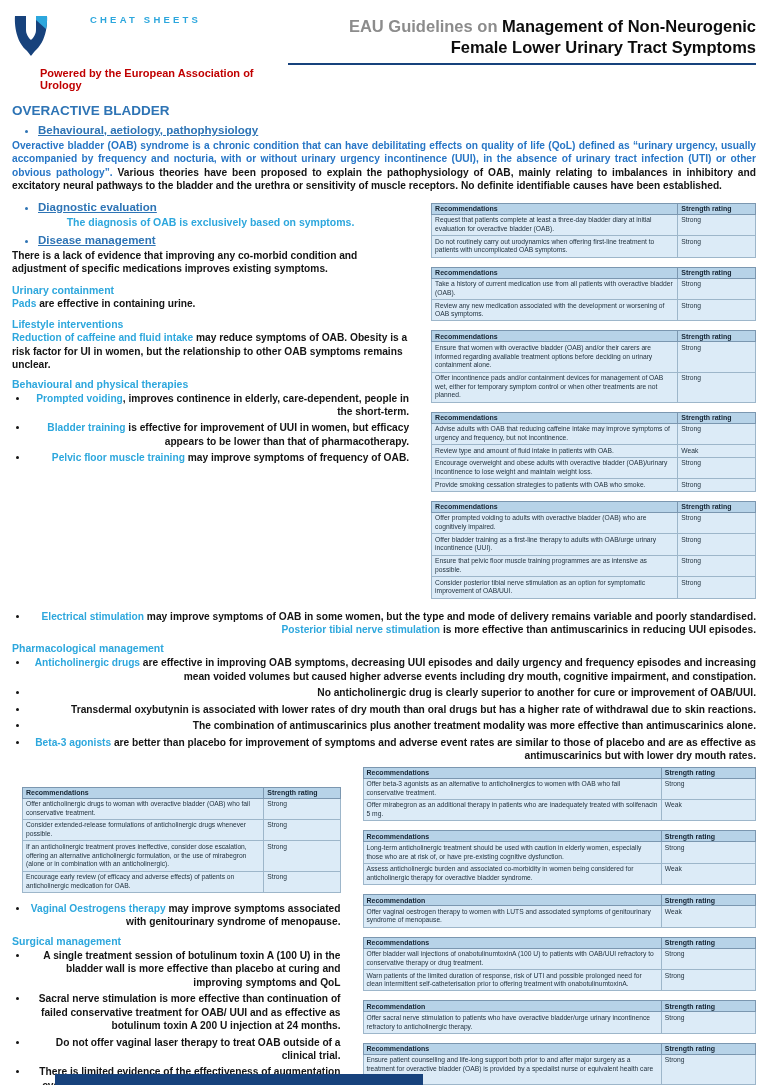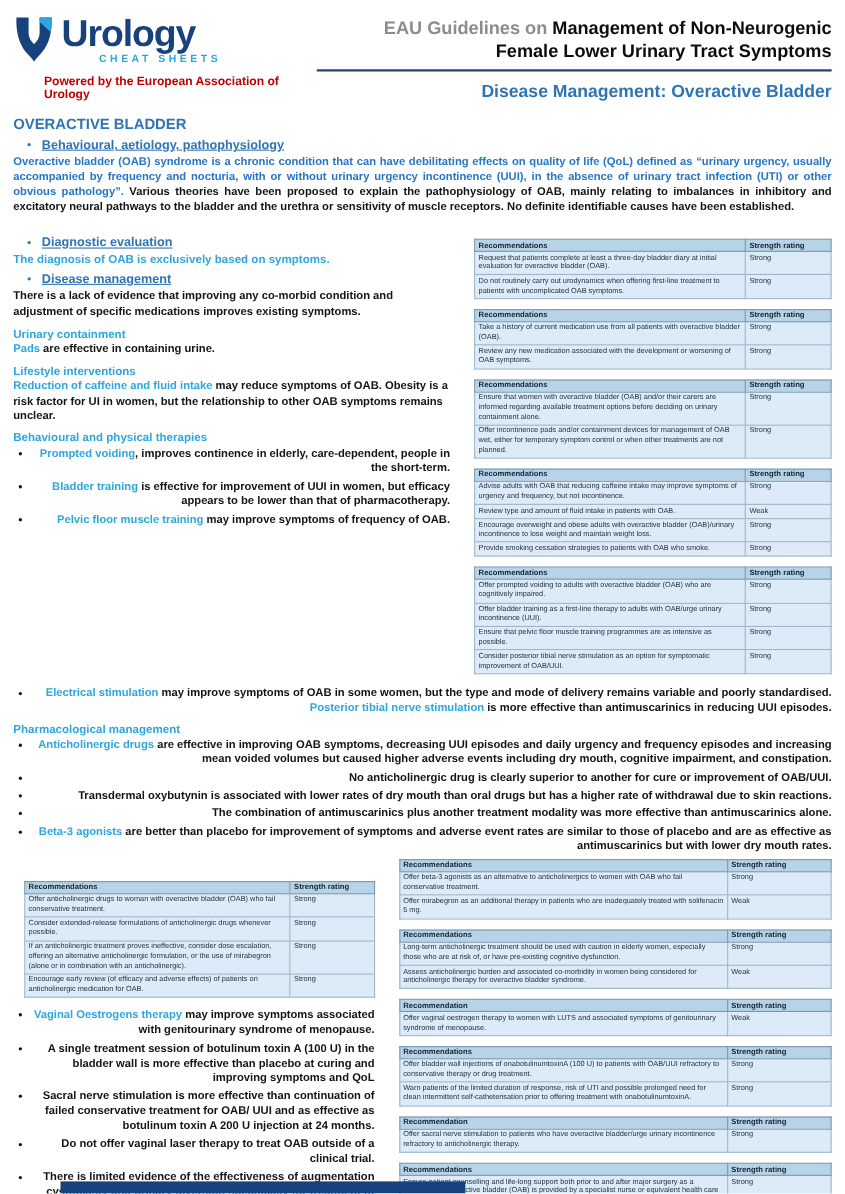--- a/index.html
+++ b/index.html
@@ -23,22 +23,22 @@
   .subtitle { color:#2e74b5; font-size:16px; font-weight:bold; margin-top:10px; }
 
   
   .section-title { color:#2e74b5; font-size:13.5px; font-weight:bold; margin:12px 0 6px 0; }
   .bullet-head { display:list-item; list-style:disc; margin-left:26px; color:#2e74b5;
     font-size:11.5px; font-weight:bold; margin-bottom:3px; }
   .bullet-head span { text-decoration:underline; }
   .cyan-head { color:#2da7dd; font-weight:bold; font-size:10.5px; margin:8px 0 1px 0; }
   .accent { color:#2da7dd; }
   .body-bold { font-weight:bold; font-size:10.2px; line-height:1.32; color:#141414; }
-  .para-epi { text-align:justify; margin-bottom:20px; }
-  .cyan-bold { color:#2da7dd; font-weight:bold; font-size:10.5px; }
+  .para-epi { text-align:justify; margin-bottom:8px; }
+  .cyan-bold { color:#2da7dd; font-weight:bold; font-size:10.5px;text-align:center; }
   .blue-text { color:#2776c6; }
 
   
   ul.bullets { list-style:disc; margin:2px 0 4px 17px; }
   ul.bullets li { font-weight:bold; font-size:10.2px; line-height:1.32; color:#141414; margin-bottom:3px;text-align:right; }
 
   
   .tbl { width:100%; border-collapse:collapse; margin:0 0 9px 0; table-layout:fixed; }
   .tbl th { background:#b7d3e8; text-align:left; font-size:7px; font-weight:bold; color:#152433;
     padding:1.5px 3px; border:0.75px solid #7b97b0; }
@@ -63,31 +63,29 @@
   <div class="header">
     <div class="logo-block">
       <div class="logo-row">
         <span>
           <svg width="38" height="44" viewBox="0 0 38 44">
             <path d="M3 2 C3 2 1 24 14 36 C17 39 19 42 19 42 C19 42 21 39 24 36 C37 24 35 2 35 2 L24 2 L24 16 C24 22 19 26 19 26 C19 26 14 22 14 16 L14 2 Z" fill="#17427c"></path>
             <path d="M24 2 L35 2 C35 2 35.5 8 34 15 L24 6 Z" fill="#2da7dd"></path>
           </svg>
         </span>
         <div class="logo-text">
-          <div class="logo-word">Urology</div>
           <div class="logo-sub">CHEAT SHEETS</div>
         </div>
       </div>
       <div class="powered">Powered by the European Association of Urology</div>
     </div>
     <div class="title-block">
       <div class="title-line">
         <span class="title-gray">EAU Guidelines on </span><span class="title-black">Management of  Non-Neurogenic Female Lower Urinary Tract Symptoms</span>
       </div>
-      <div class="subtitle">Disease Management: Overactive Bladder</div>
     </div>
   </div>
 
   <div class="section-title">OVERACTIVE BLADDER</div>
 
   <div class="bullet-head"><span>Behavioural, aetiology, pathophysiology</span></div>
   <div class="body-bold para-epi">
     <span class="blue-text">Overactive bladder (OAB) syndrome is a chronic condition that can have debilitating effects on quality of life (QoL) defined as “urinary urgency, usually accompanied by frequency and nocturia, with or without urinary urgency incontinence (UUI), in the absence of urinary tract infection (UTI) or other obvious pathology”.</span><span> Various theories have been proposed to explain the pathophysiology of OAB, mainly relating to imbalances in inhibitory and excitatory neural pathways to the bladder and the urethra or sensitivity of muscle receptors. No definite identifiable causes have been established.</span>
   </div>
 
@@ -275,20 +273,21 @@
               <tr>
                 <td>Encourage early review (of efficacy and adverse effects) of patients on anticholinergic medication for OAB.</td>
                 <td class="col-rating">Strong</td>
               </tr>
             </tbody>
           </table>
         </div>
       <ul class="bullets mt6">
           <li><span class="accent">Vaginal Oestrogens therapy</span><span> may improve symptoms associated with genitourinary  syndrome of menopause.</span></li>
         </ul>
+      <div class="cyan-head mt6">Surgical management</div>
       <ul class="bullets mt4">
           <li><span>A single treatment session of botulinum toxin A (100 U) in the bladder wall is more effective than placebo at curing and improving symptoms and QoL</span></li>
           <li><span>Sacral nerve stimulation is more effective than continuation of failed conservative treatment for OAB/ UUI and as effective as botulinum toxin A 200 U injection at 24 months.</span></li>
           <li><span>Do not offer vaginal laser therapy to treat OAB outside of a clinical trial.</span></li>
           <li><span>There is limited evidence of the effectiveness of augmentation cystoplasty and urinary diversion specifically for treatment of idiopathic OAB or UUI and are associated with high risks of short- and long-term severe complications.</span></li>
         </ul>
     </div>
     <div class="col-right-d">
       <div>
           <table class="tbl">

